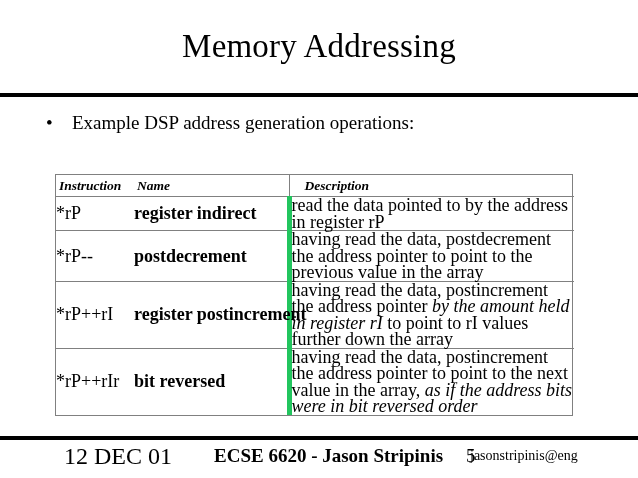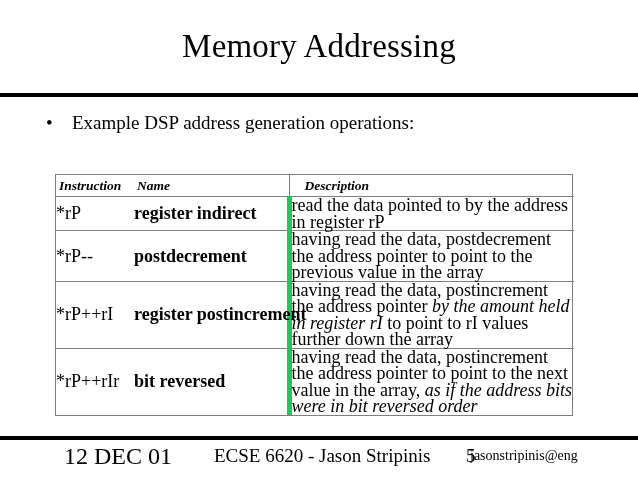--- a/index.html
+++ b/index.html
@@ -136,20 +136,21 @@
     white-space: nowrap;
     margin-left: 12px;
   }
   .footer-center {
     position: absolute;
     left: 214px;
     top: 443px;
     font-size: 19px;
     line-height: 26px;
     white-space: nowrap;
+    font-weight: bold;
   }
   .footer-number {
     position: absolute;
     left: 466px;
     top: 443px;
     font-size: 19px;
     line-height: 26px;
     white-space: nowrap;
   }
   .footer-email {

